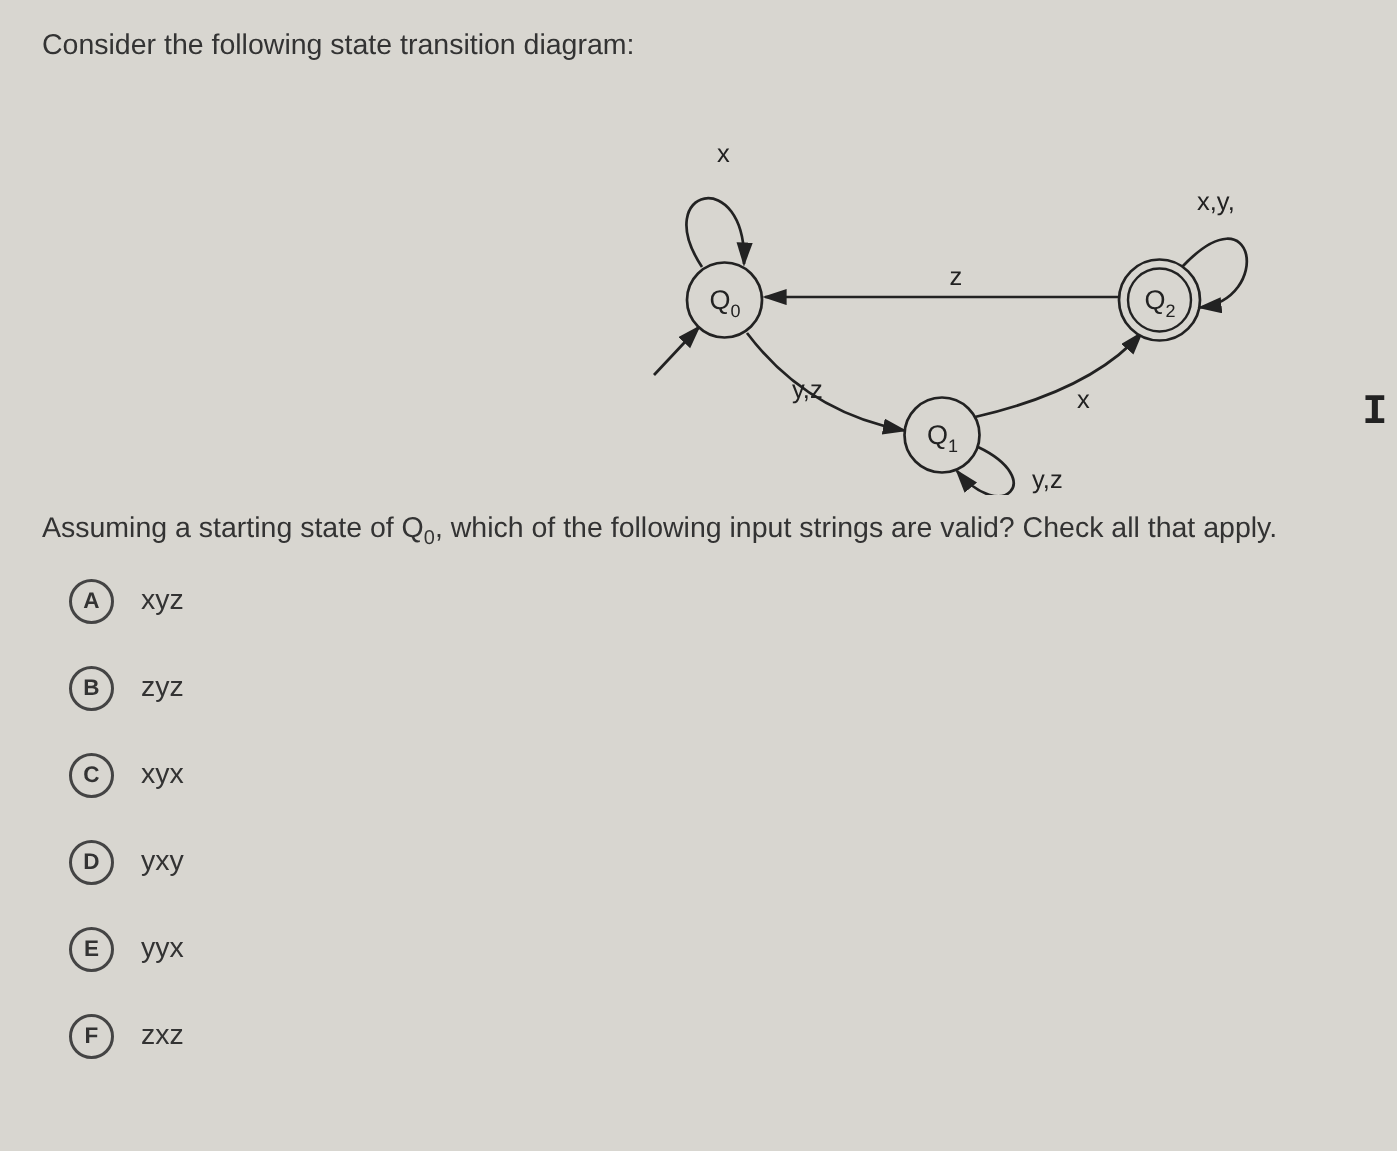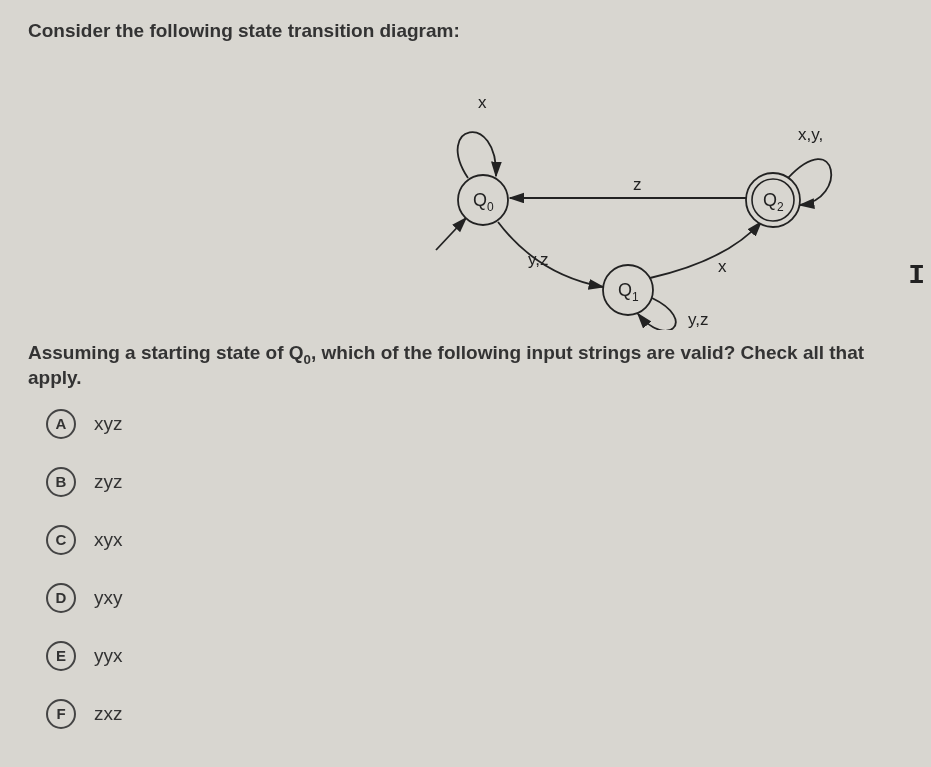--- a/index.html
+++ b/index.html
@@ -7,34 +7,34 @@
       font-family: "Segoe UI", Arial, sans-serif;
       background: #d8d6d0;
       width: 931px;
       height: 767px;
       padding: 20px 28px;
       color: #2a2a2a;
       position: relative;
     }
     .question-text {
       font-size: 19px;
-      font-weight: 700;
+      font-weight: 400;
       color: #333;
       margin-bottom: 8px;
     }
     .diagram-area {
       width: 100%;
       height: 280px;
       position: relative;
       margin-bottom: 12px;
     }
     .diagram-area svg { display:block; }
     .followup-text {
       font-size: 19px;
-      font-weight: 700;
+      font-weight: 400;
       color: #333;
       margin-bottom: 20px;
     }
     .options {
       padding-left: 18px;
     }
     .option {
       display: flex;
       align-items: center;
       margin-bottom: 28px;

